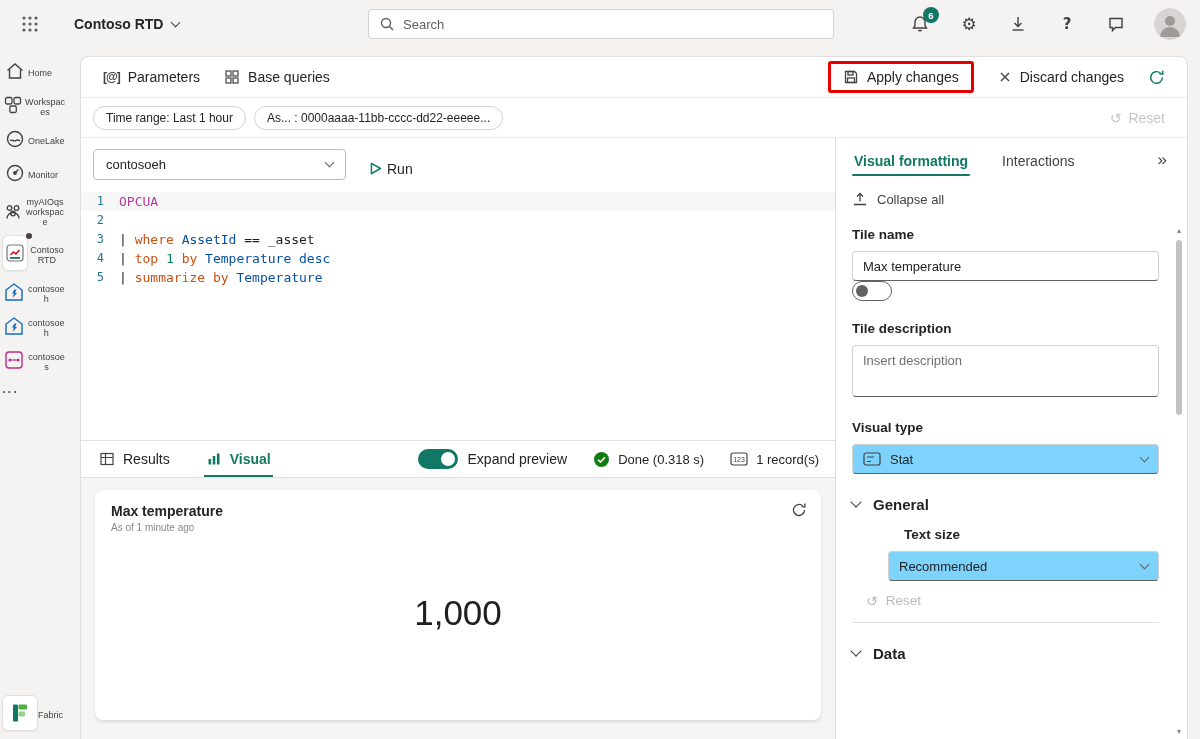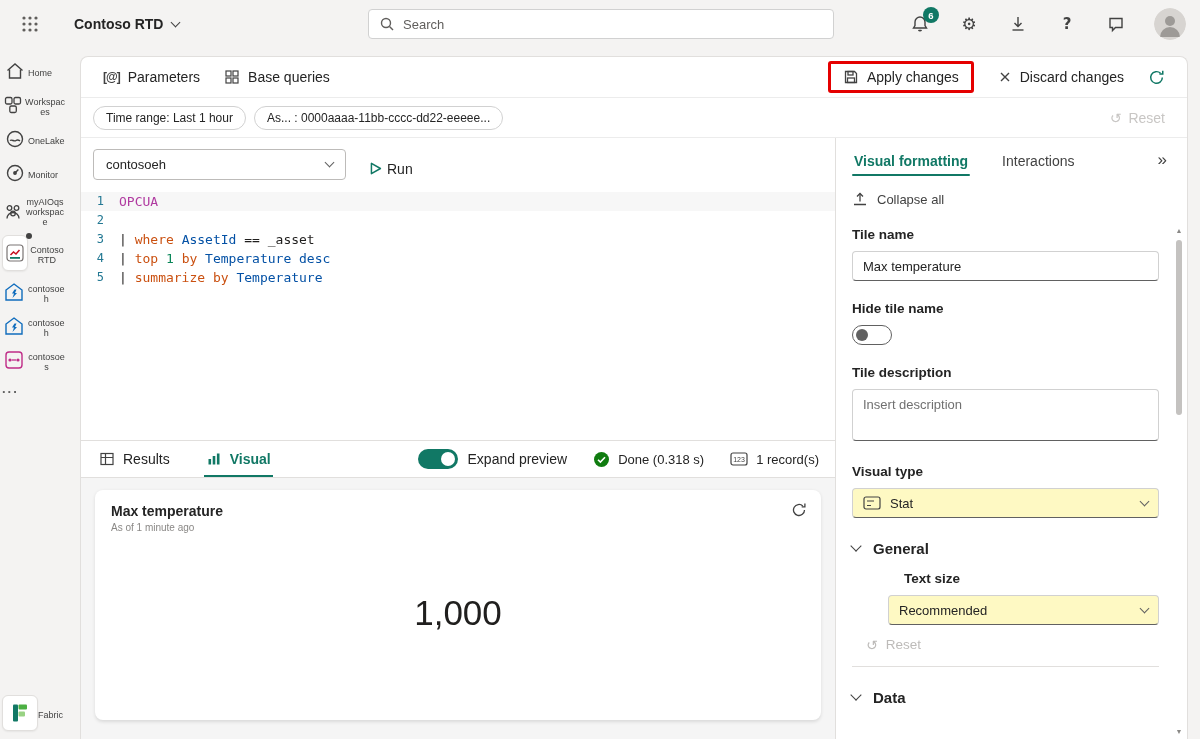--- a/index.html
+++ b/index.html
@@ -101,21 +101,21 @@
   .collapse-all { display:flex; align-items:center; gap:9px; font-size:13px; color:#424242; margin-top:8px; cursor:pointer; }
   .fld-label { font-size:13.5px; font-weight:600; color:#242424; margin:20px 0 9px; }
   .txt-input { width:100%; height:30px; border:1px solid #d1d1d1; border-bottom-color:#616161; border-radius:4px;
     padding:0 10px; font-size:13px; color:#242424; font-family:inherit; outline:none; }
   .toggle-off { width:40px; height:20px; border:1px solid #616161; border-radius:10px; position:relative; background:#fff; cursor:pointer; }
   .toggle-off .knob { position:absolute; left:3px; top:3px; width:12px; height:12px; border-radius:50%; background:#616161; }
   .desc-area { width:100%; height:52px; border:1px solid #d1d1d1; border-bottom-color:#616161; border-radius:4px;
     padding:7px 10px; font-size:13px; font-family:inherit; resize:none; outline:none; color:#242424; }
   .desc-area::placeholder { color:#707070; }
   .dropdown { width:100%; height:30px; border:1px solid #d1d1d1; border-bottom-color:#616161; border-radius:4px;
-    display:flex; align-items:center; padding:0 10px; font-size:13px; color:#242424; gap:9px; cursor:pointer; background:#fef9c3; }
+    display:flex; align-items:center; padding:0 10px; font-size:13px; color:#242424; gap:9px; cursor:pointer; background:#7dd3fc; }
   .dropdown .chev { margin-left:auto; border-color:#616161; }
   .section-hdr { display:flex; align-items:center; gap:13px; margin-top:22px; font-size:15px; font-weight:600; color:#242424; cursor:pointer; }
   .section-hdr .chev { width:8px; height:8px; margin-top:-5px; }
   .indent { margin-left:36px; }
   .fld-label.sub { margin:14px 16px 9px; }
   .reset-disabled { display:flex; align-items:center; gap:8px; color:#bdbbb9; font-size:13.5px; margin:12px 0 0 14px; }
   .panel-divider { border:none; border-top:1px solid #e1dfdd; margin:14px 0 0; }
 
   .scrollbar { position:absolute; right:3px; top:88px; bottom:2px; width:10px; }
   .sb-arrow { color:#8a8886; font-size:7px; text-align:center; height:10px; line-height:10px; cursor:pointer; }
@@ -478,21 +478,20 @@
               <path d="M8 2.5v8"></path>
               <path d="M2 13.5h12"></path>
             </svg>
         </span>
         <span>Collapse all</span>
       </div>
 
       <div class="fld-label">Tile name</div>
       <input class="txt-input" value="Max temperature" style="">
 
-      <div class="fld-label">Hide tile name</div>
       <div class="toggle-off">
           <span class="knob"></span>
         </div>
 
       <div class="fld-label">Tile description</div>
       <textarea class="desc-area" placeholder="Insert description" style=""></textarea>
 
       <div class="fld-label">Visual type</div>
       <div class="dropdown">
         <span>

